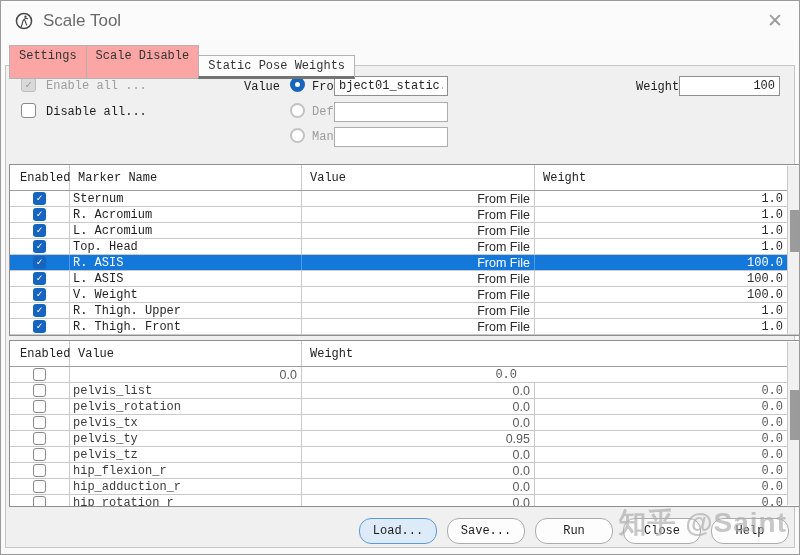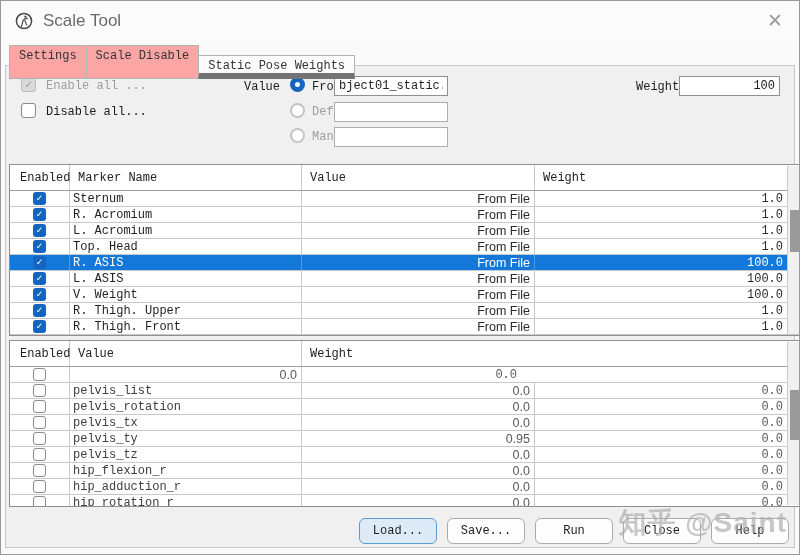--- a/index.html
+++ b/index.html
@@ -11,21 +11,21 @@
   .titlebar{position:absolute;left:0;top:0;right:0;height:40px;background:#fbfbfb;
     display:flex;align-items:center;padding-left:14px;}
   .titlebar .apptitle{font-family:"Liberation Sans","DejaVu Sans",sans-serif;
     font-size:17px;color:#6a6a6a;margin-left:10px;}
   .closebtn{position:absolute;right:16px;top:8px;font-size:19px;color:#9b9b9b;cursor:default;
     font-family:"Liberation Sans",sans-serif;}
   
   .tabbar{position:absolute;left:8px;top:44px;display:flex;align-items:flex-end;z-index:3;}
   .tab{padding:3px 9px 3px 9px;background:#fca5a5;border:1px solid #b3b3b3;margin-right:-1px;
     font-size:12px;color:#333;height:34px;line-height:15px;}
-  .tab.active{background:#fcfcfc;height:24px;border-bottom:6px solid #737373;
+  .tab.active{background:#fcfcfc;height:24px;border-bottom:3px solid #737373;
     position:relative;z-index:4;}
   
   .panel{position:absolute;left:4px;right:4px;top:64px;bottom:6px;background:#f0f0f0;
     border:1px solid #c6c6c6;}
   
   .ctl-label{position:absolute;font-size:12px;color:#1c1c1c;}
   .gray{color:#9d9d9d !important;}
   .cbox{position:absolute;width:15px;height:15px;border-radius:3px;border:1px solid #8a8a8a;
     background:#fff;display:flex;align-items:center;justify-content:center;
     font-size:11px;color:#fff;}
@@ -62,21 +62,21 @@
   .c-wt{justify-content:flex-end;padding-right:18px;color:#2a2a2a;}
   .cb{width:13px;height:13px;border-radius:3px;display:flex;align-items:center;justify-content:center;
     font-size:10px;line-height:12px;}
   .cb.on{background:var(--cb-blue,#1464c0);color:#fff;}
   .cb.off{background:#fff;border:1px solid #8a8a8a;}
   .vscroll{position:absolute;top:1px;bottom:1px;right:1px;width:13px;background:#f1f1f1;
     border-left:1px solid #c9c9c9;}
   .vthumb{position:absolute;left:2px;width:9px;background:#9b9b9b;}
   
   .btnbar{position:absolute;right:5px;display:flex;gap:10px;}
-  .btn{min-width:78px;height:26px;border-radius:6px;border:1px solid #ababab;background:#fdfdfd;
+  .btn{min-width:78px;height:26px;border-radius:12px;border:1px solid #ababab;background:#fdfdfd;
     font-family:"Liberation Mono","DejaVu Sans Mono",monospace;font-size:12px;color:#1c1c1c;}
   .btn.focus{background:#ddeaf7;border:1px solid var(--focus-border,#5b9bd5);}
   .watermark{position:absolute;right:12px;top:503px;font-size:28px;font-weight:700;
     color:rgba(172,172,172,.68);letter-spacing:1px;z-index:5;
     font-family:"Liberation Sans","DejaVu Sans",sans-serif;}
 </style>
 </head>
 <body>
 
 <div class="window">

